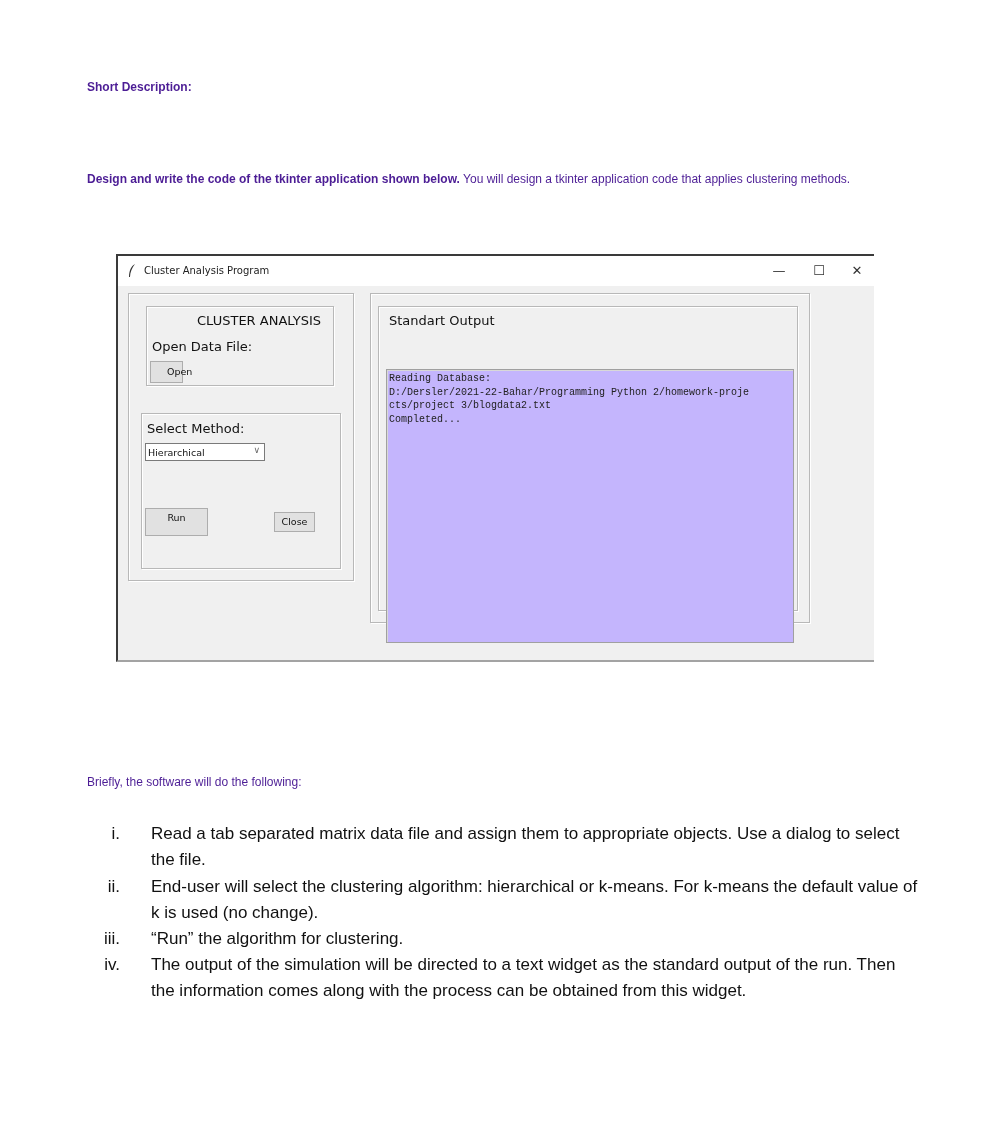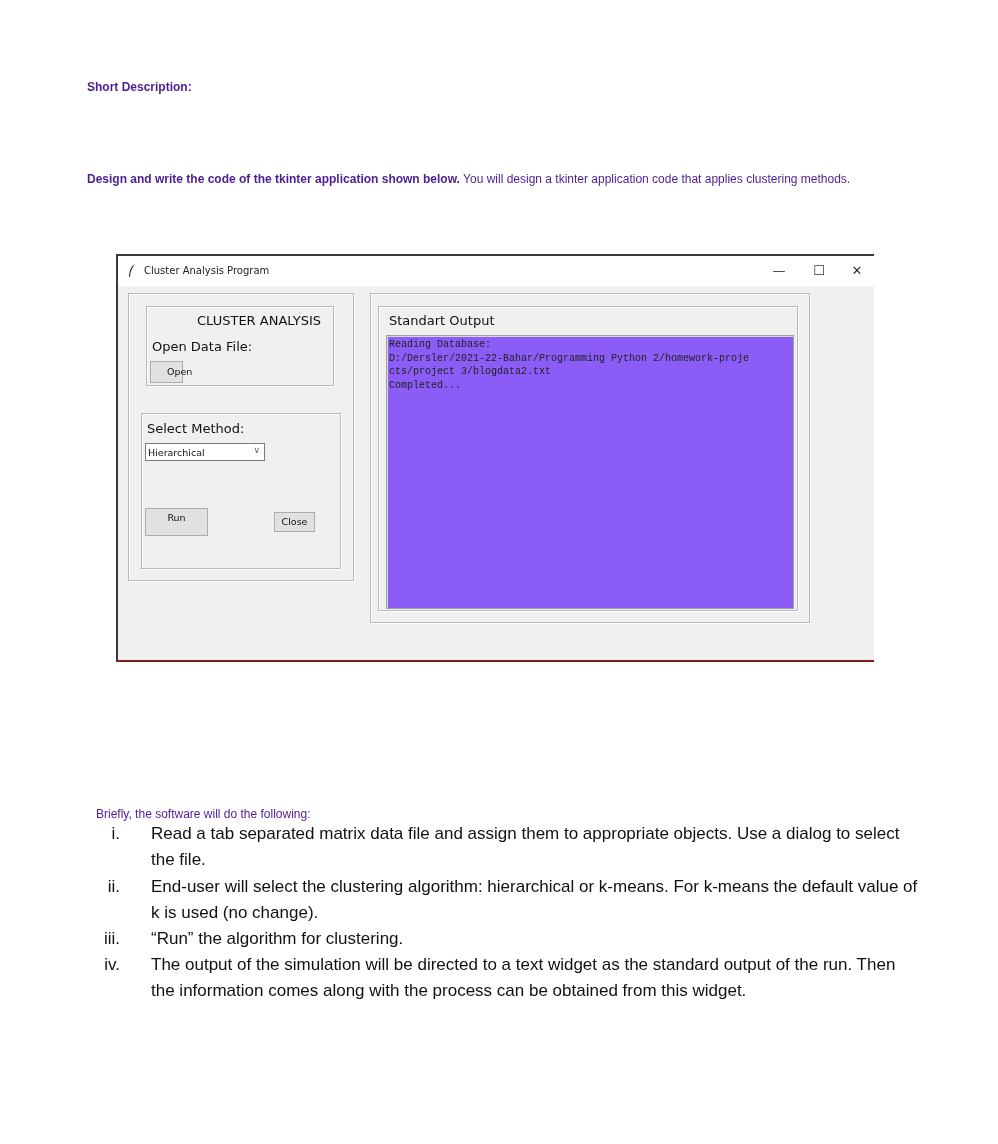--- a/index.html
+++ b/index.html
@@ -7,42 +7,42 @@
     body { position: relative; font-family: "Liberation Sans", sans-serif; color: #000; }
 
     .doc-text { position: absolute; font-family: "Liberation Sans", sans-serif; font-size: 12px; line-height: 26px; color: #4c1d95; }
     .bold { font-weight: bold; }
 
     #short-desc-heading { left: 87px; top: 74px; }
     #intro { left: 87px; top: 126px; width: 830px; margin-top: 40px; }
 
     
     .win { position: absolute; left: 116px; top: 254px; width: 758px; height: 408px; background: #f0f0f0;
-      border-top: 2px solid #3a3a3a; border-left: 2px solid #3a3a3a; border-bottom: 2px solid #7f1d1d; }
+      border-top: 2px solid #3a3a3a; border-left: 2px solid #3a3a3a; border-bottom: 2px solid #a3a3a3; }
     .titlebar { position: absolute; left: 0; top: 0; width: 100%; height: 30px; background: #ffffff; }
     .title-icon { position: absolute; left: 10px; top: 8px; width: 8px; height: 14px; }
     .title-text { position: absolute; left: 26px; top: 9px; font-size: 10px; color: #222; font-family: "DejaVu Sans", sans-serif; }
     .winbtn { position: absolute; top: 4px; width: 30px; height: 22px; font-size: 13px; color: #333; text-align: center; line-height: 22px; font-family: "DejaVu Sans", sans-serif; }
     .btn-min { left: 646px; }
     .btn-max { left: 686px; }
     .btn-close { left: 724px; }
 
     .frame { position: absolute; border: 1px solid #b8b8b8; box-shadow: inset 1px 1px 0 #ffffff, 1px 1px 0 #ffffff; }
     .lbl { position: absolute; font-family: "DejaVu Sans", sans-serif; font-size: 13px; color: #111; white-space: nowrap; }
 
     .tkbtn { position: absolute; background: #e1e1e1; border: 1px solid #adadad; font-family: "DejaVu Sans", sans-serif; font-size: 9.5px; color: #111; text-align: center; }
 
     .combo { position: absolute; background: #fff; border: 1px solid #7a7a7a; font-family: "DejaVu Sans", sans-serif; font-size: 9.5px; color: #111; }
     .combo .val { position: absolute; left: 2px; top: 3px; }
     .combo .chev { position: absolute; right: 4px; top: 1px; font-size: 9px; color: #666; }
 
-    .textbox { position: absolute; background: #8b5cf6; border: 1px solid #a0a0a0; box-shadow: inset 1px 1px 0 #d8d8d8; }
+    .textbox { position: absolute; background: #c4b5fd; border: 1px solid #a0a0a0; box-shadow: inset 1px 1px 0 #d8d8d8; margin-top: 34px; }
     .mono { font-family: "Liberation Mono", monospace; font-size: 10px; line-height: 13.5px; color: #222; white-space: pre; padding: 2px 0 0 2px; }
 
-    #briefly { left: 96px; top: 769px; margin-top: 32px; }
+    #briefly { left: 87px; top: 769px; }
     .li { position: absolute; font-size: 17px; line-height: 26px; color: #111; }
     .li-num { position: absolute; width: 30px; text-align: right; }
     .li-text { position: absolute; left: 151px; width: 770px; }
   </style>
 </head>
 <body>
 
 <div class="doc-text bold" id="short-desc-heading">Short Description:</div>
 <div class="doc-text" id="intro"><span class="bold">Design and write the code of the tkinter application shown below.</span><span> You will design a tkinter application code that applies clustering methods.</span></div>
 

